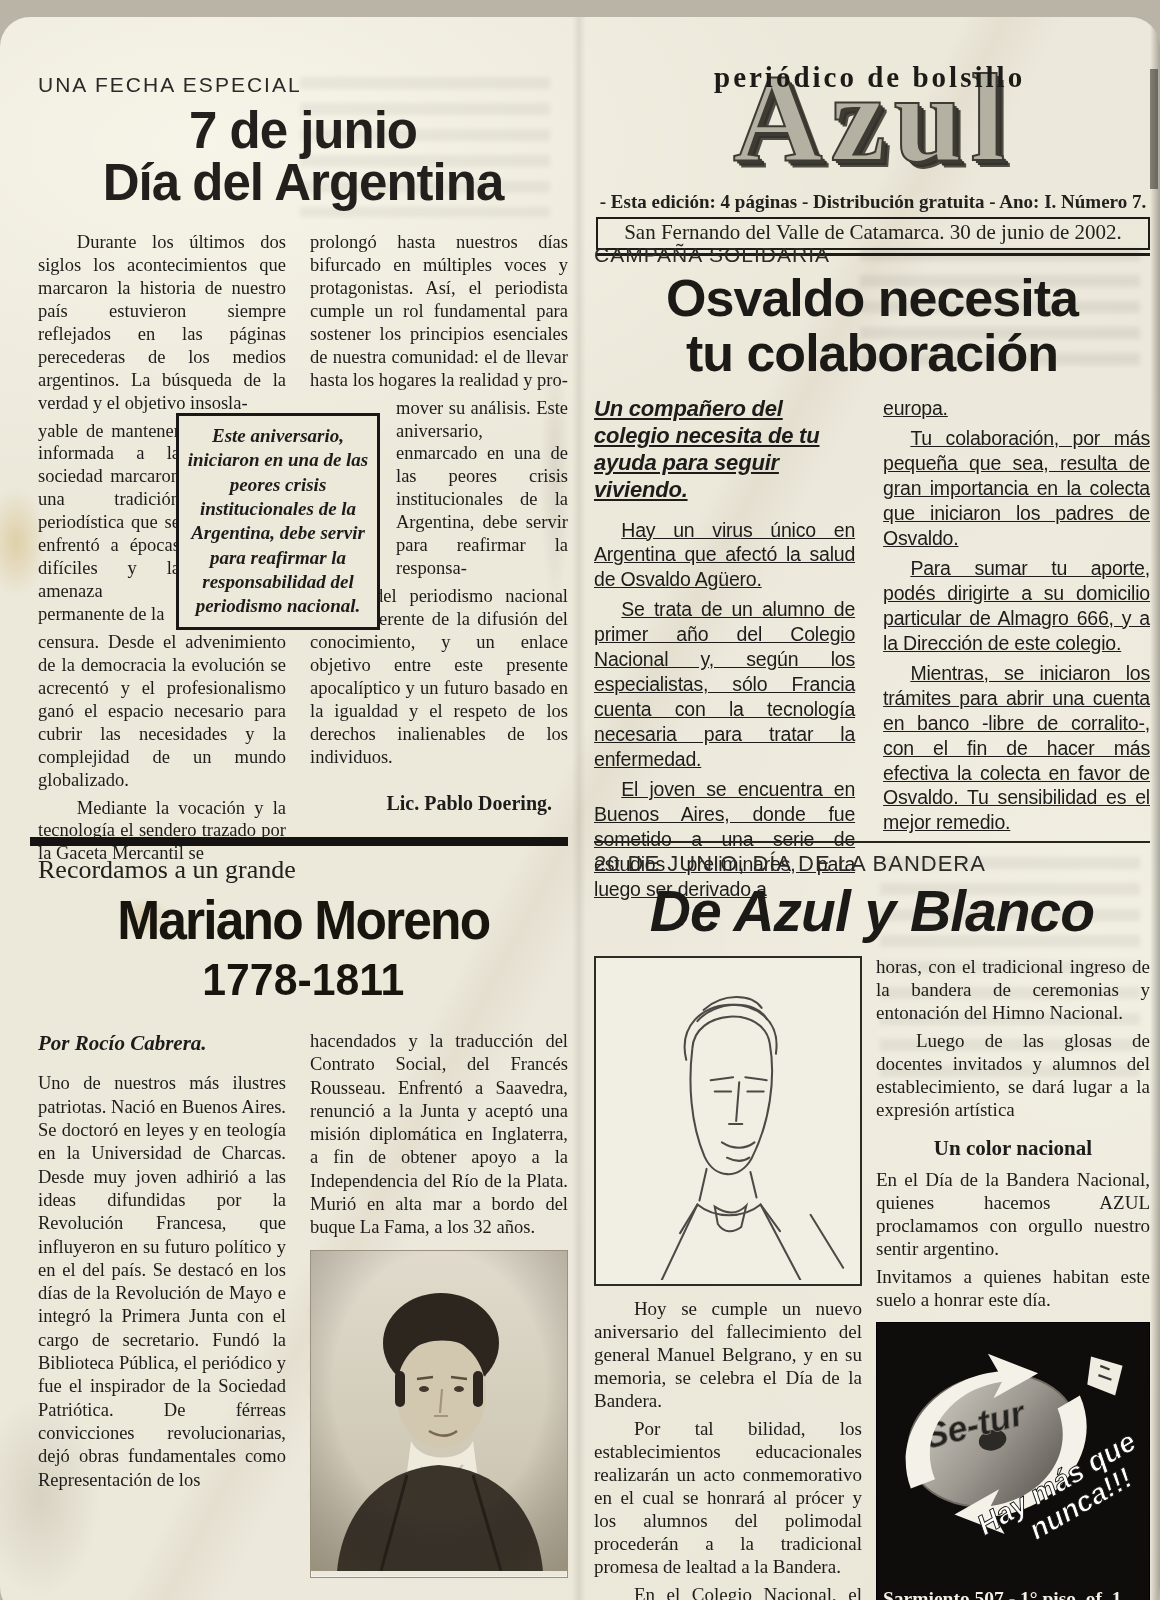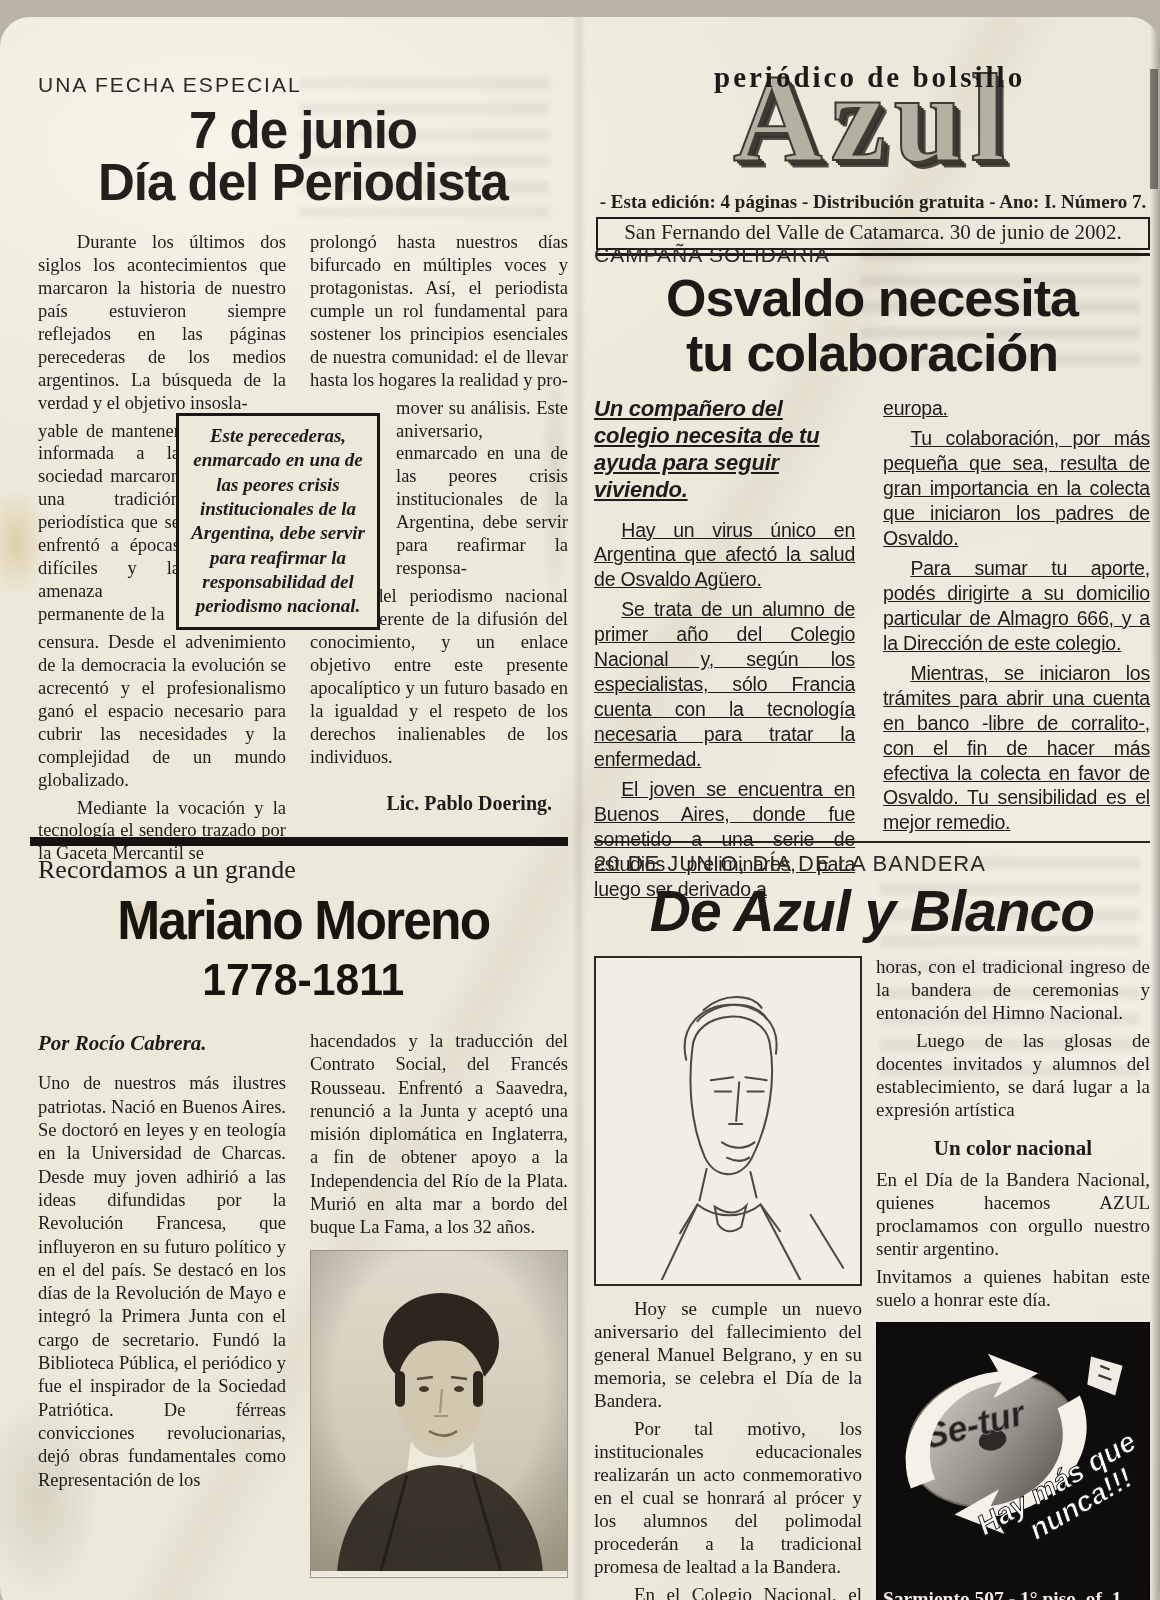--- a/index.html
+++ b/index.html
@@ -120,37 +120,37 @@
   <div class="stain d"></div>
   <div class="ghost g1"></div>
   <div class="ghost g2"></div>
   <div class="ghost g3"></div>
   <div class="ghost g4"></div>
 
   <div class="art1">
     <div class="kicker1">UNA FECHA ESPECIAL</div>
     <div class="title1">
       <div>7 de junio</div>
-      <div>Día del Periodista</div>
+      <div>Día del Argentina</div>
     </div>
     <div class="art1-cols">
       <div class="a1c1 just">
         <p class="ind">Durante los últimos dos siglos los acontecimientos que marcaron la historia de nuestro país estuvieron siempre reflejados en las páginas perecederas de los medios argentinos. La búsqueda de la verdad y el objetivo insosla-</p>
         <p class="narrow1">yable de mantener informada a la sociedad marcaron una tradición periodística que se enfrentó a épocas difíciles y la amenaza permanente de la</p>
         <p>censura. Desde el advenimiento de la democracia la evolución se acrecentó y el profesionalismo ganó el espacio necesario para cubrir las necesidades y la complejidad de un mundo globalizado.</p>
         <p class="ind">Mediante la vocación y la tecnología el sendero trazado por la Gaceta Mercantil se</p>
       </div>
       <div class="a1c2 just">
         <p>prolongó hasta nuestros días bifurcado en múltiples voces y protagonistas. Así, el periodista cumple un rol fundamental para sostener los principios esenciales de nuestra comunidad: el de llevar hasta los hogares la realidad y pro-</p>
         <p class="narrow2">mover su análisis. Este aniversario, enmarcado en una de las peores crisis institucionales de la Argentina, debe servir para reafirmar la responsa-</p>
         <p>bilidad del periodismo nacional como referente de la difusión del conocimiento, y un enlace objetivo entre este presente apocalíptico y un futuro basado en la igualdad y el respeto de los derechos inalienables de los individuos.</p>
         <div class="byline1">Lic. Pablo Doering.</div>
       </div>
       <div class="quotebox">
-        <p>Este perecederas, enmarcado en una de las peores crisis institucionales de la Argentina, debe servir para reafirmar la responsabilidad del periodismo nacional.</p>
+        <p>Este aniversario, iniciaron en una de las peores crisis institucionales de la Argentina, debe servir para reafirmar la responsabilidad del periodismo nacional.</p>
       </div>
     </div>
   </div>
 
   <div class="blackbar"></div>
 
   <div class="art3">
     <div class="kicker3">Recordamos a un grande</div>
     <div class="title3">
       <span class="big">Mariano Moreno</span>
@@ -252,21 +252,21 @@
               <path d="M124,192 C132,196 140,196 146,192"></path>
               <path d="M104,203 L97,234 M147,206 L153,231"></path>
               <path d="M60,312 L95,238 C112,252 140,252 157,238 L196,312"></path>
               <path d="M95,238 L78,266 M157,238 L176,264"></path>
               <path d="M112,240 C124,248 134,248 143,239 L138,260 C130,266 121,266 115,257 Z"></path>
               <path d="M206,248 L238,300"></path>
             </g>
           </svg>
         </div>
         <p class="ind">Hoy se cumple un nuevo aniversario del fallecimiento del general Manuel Belgrano, y en su memoria, se celebra el Día de la Bandera.</p>
-        <p class="ind">Por tal motivo, los institucionales educacionales realizarán un acto conmemorativo en el cual se honrará al prócer y los alumnos del polimodal procederán a la tradicional promesa de lealtad a la Bandera.</p>
+        <p class="ind">Por tal bilidad, los establecimientos educacionales realizarán un acto conmemorativo en el cual se honrará al prócer y los alumnos del polimodal procederán a la tradicional promesa de lealtad a la Bandera.</p>
         <p class="ind">En el Colegio Nacional, el acto comenzará a las 11</p>
       </div>
       <div class="a4cr just">
         <p>horas, con el tradicional ingreso de la bandera de ceremonias y entonación del Himno Nacional.</p>
         <p class="ind">Luego de las glosas de docentes invitados y alumnos del establecimiento, se dará lugar a la expresión artística</p>
         <div class="subhead4">Un color nacional</div>
         <p>En el Día de la Bandera Nacional, quienes hacemos AZUL proclamamos con orgullo nuestro sentir argentino.</p>
         <p>Invitamos a quienes habitan este suelo a honrar este día.</p>
         <div class="adbox">
           <svg width="100%" height="252" viewBox="0 0 280 240">

